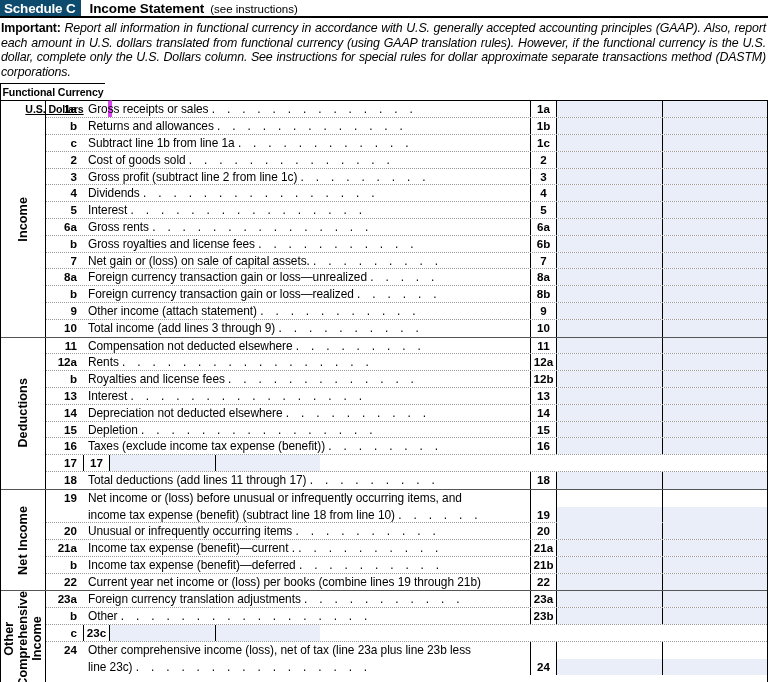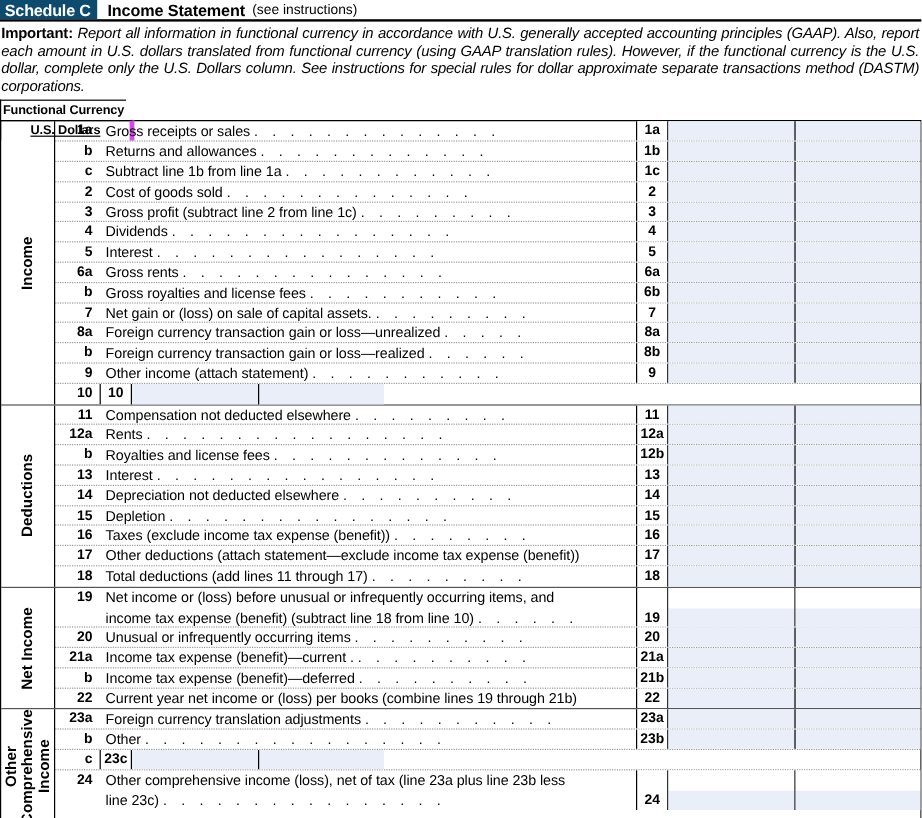--- a/index.html
+++ b/index.html
@@ -306,20 +306,21 @@
         </div>
         <div class="row">
           <div class="num">9</div>
           <div class="desc"><span>Other income (attach statement)</span> <span class="leader">  .    .    .    .    .    .    .    .    .    .    .</span></div>
           <div class="lnum">9</div>
           <div class="cell"></div>
           <div class="cell usd"></div>
         </div>
         <div class="row solidb">
           <div class="num">10</div>
+          <div class="desc"><span>Total income (add lines 3 through 9)</span> <span class="leader">  .    .    .    .    .    .    .    .    .    .</span></div>
           <div class="lnum">10</div>
           <div class="cell"></div>
           <div class="cell usd"></div>
         </div>
       </div>
     </div>
     <div class="section">
       <div class="sec-label">
         <div class="vtxt">Deductions</div>
       </div>
@@ -368,21 +369,20 @@
         </div>
         <div class="row">
           <div class="num">16</div>
           <div class="desc"><span>Taxes (exclude income tax expense (benefit))</span> <span class="leader">   .    .    .    .    .    .    .    .</span></div>
           <div class="lnum">16</div>
           <div class="cell"></div>
           <div class="cell usd"></div>
         </div>
         <div class="row">
           <div class="num">17</div>
-          <div class="desc"><span>Other deductions (attach statement—exclude income tax expense (benefit))</span> <span class="leader"></span></div>
           <div class="lnum">17</div>
           <div class="cell"></div>
           <div class="cell usd"></div>
         </div>
         <div class="row solidb">
           <div class="num">18</div>
           <div class="desc"><span>Total deductions (add lines 11 through 17)</span> <span class="leader">  .    .    .    .    .    .    .    .    .</span></div>
           <div class="lnum">18</div>
           <div class="cell"></div>
           <div class="cell usd"></div>

